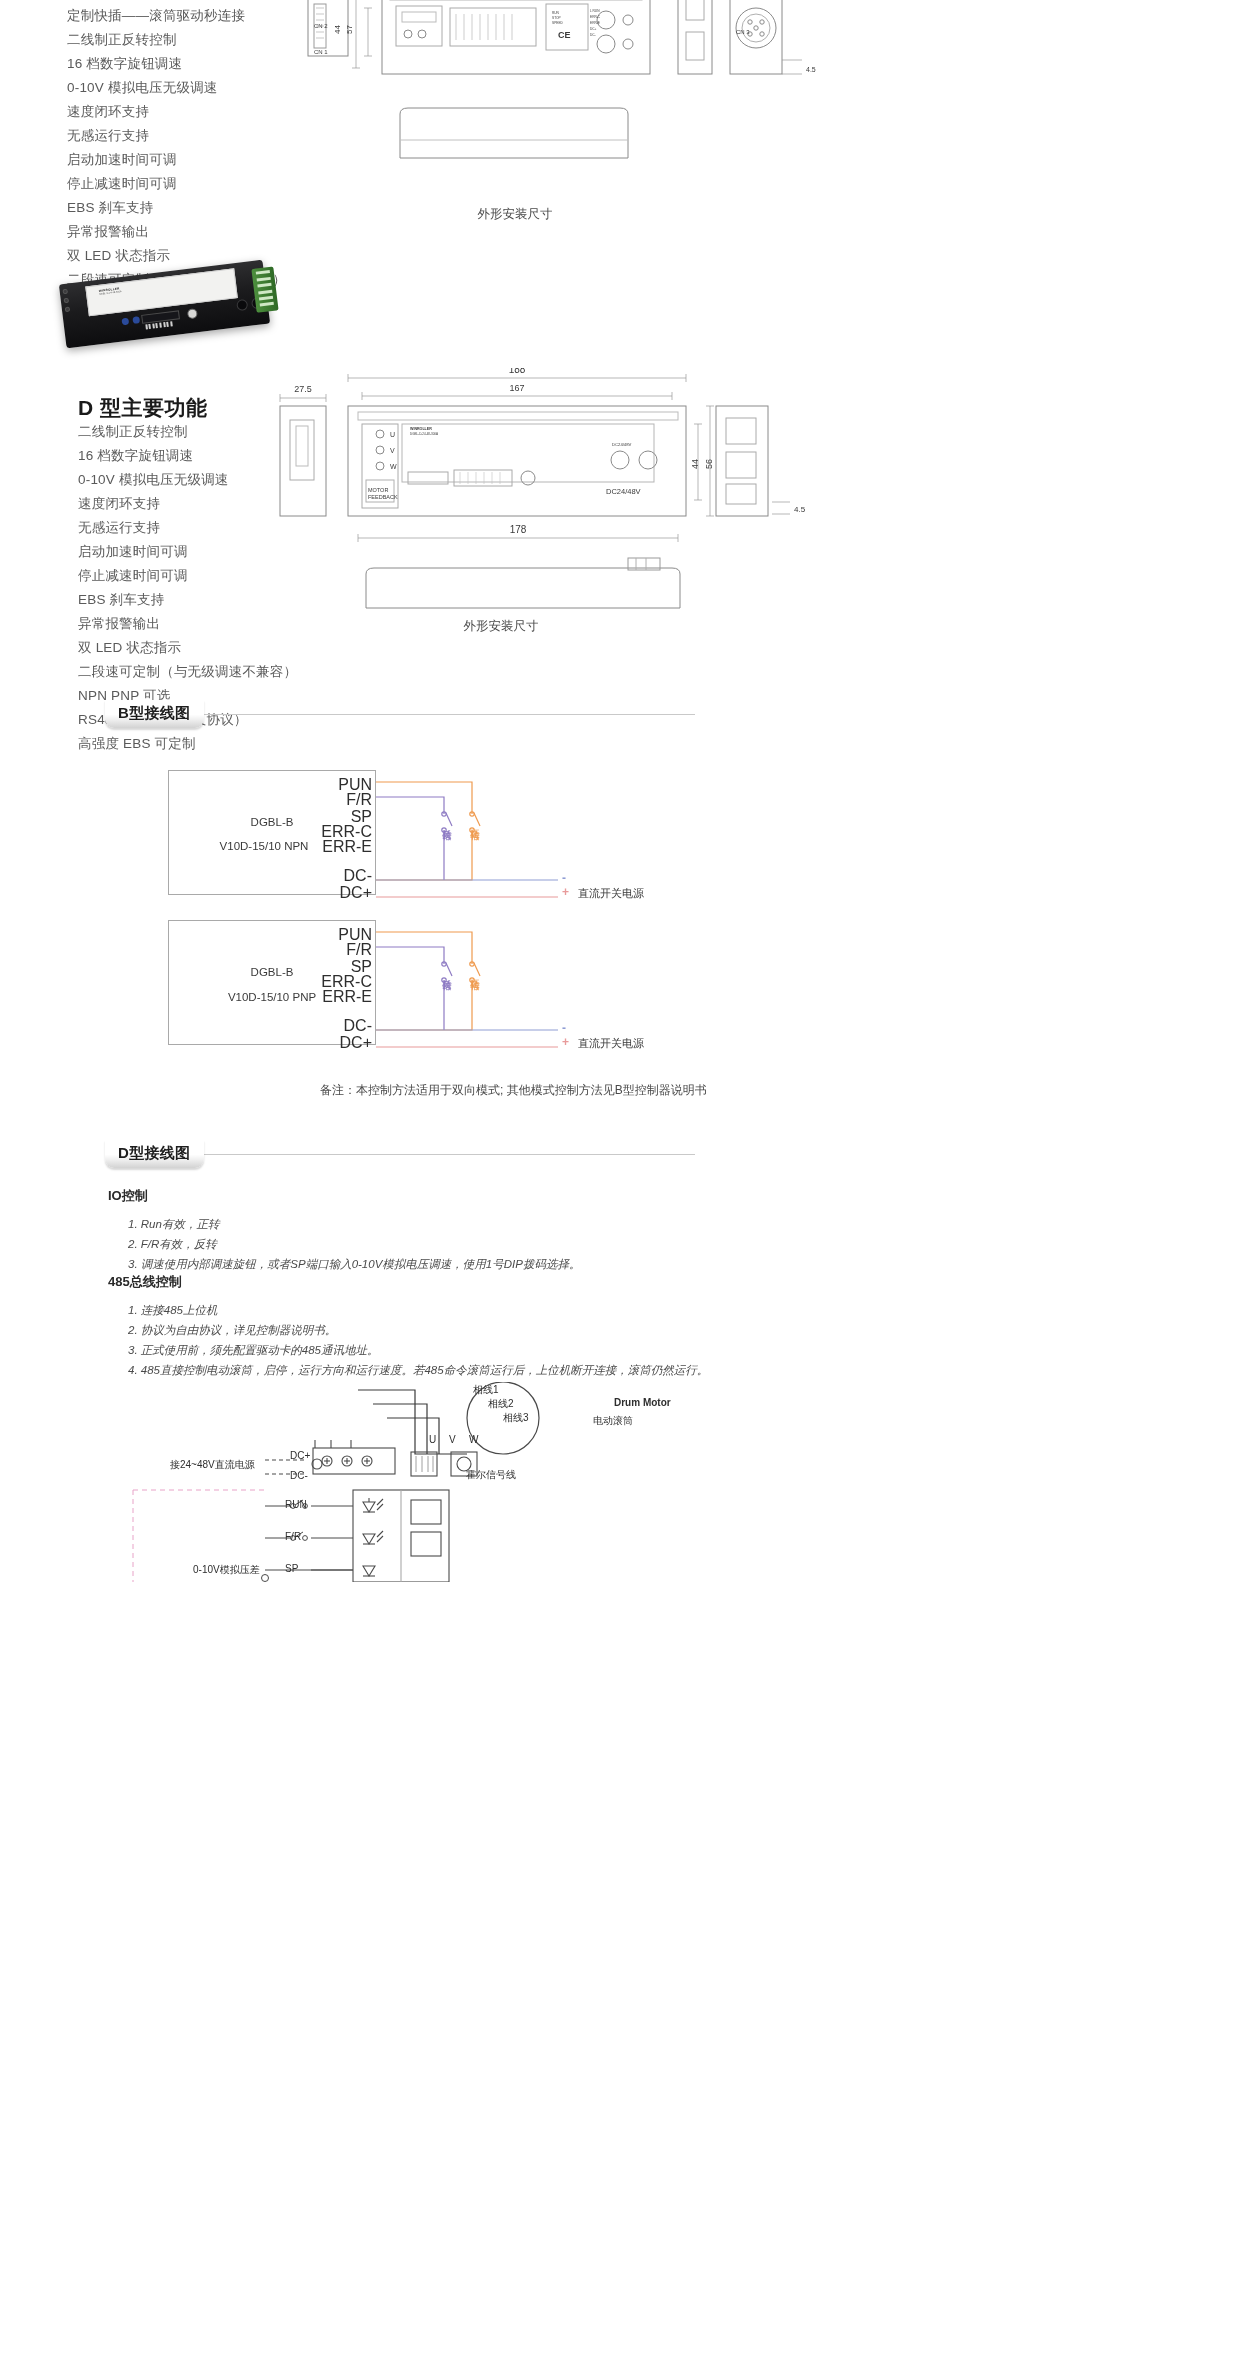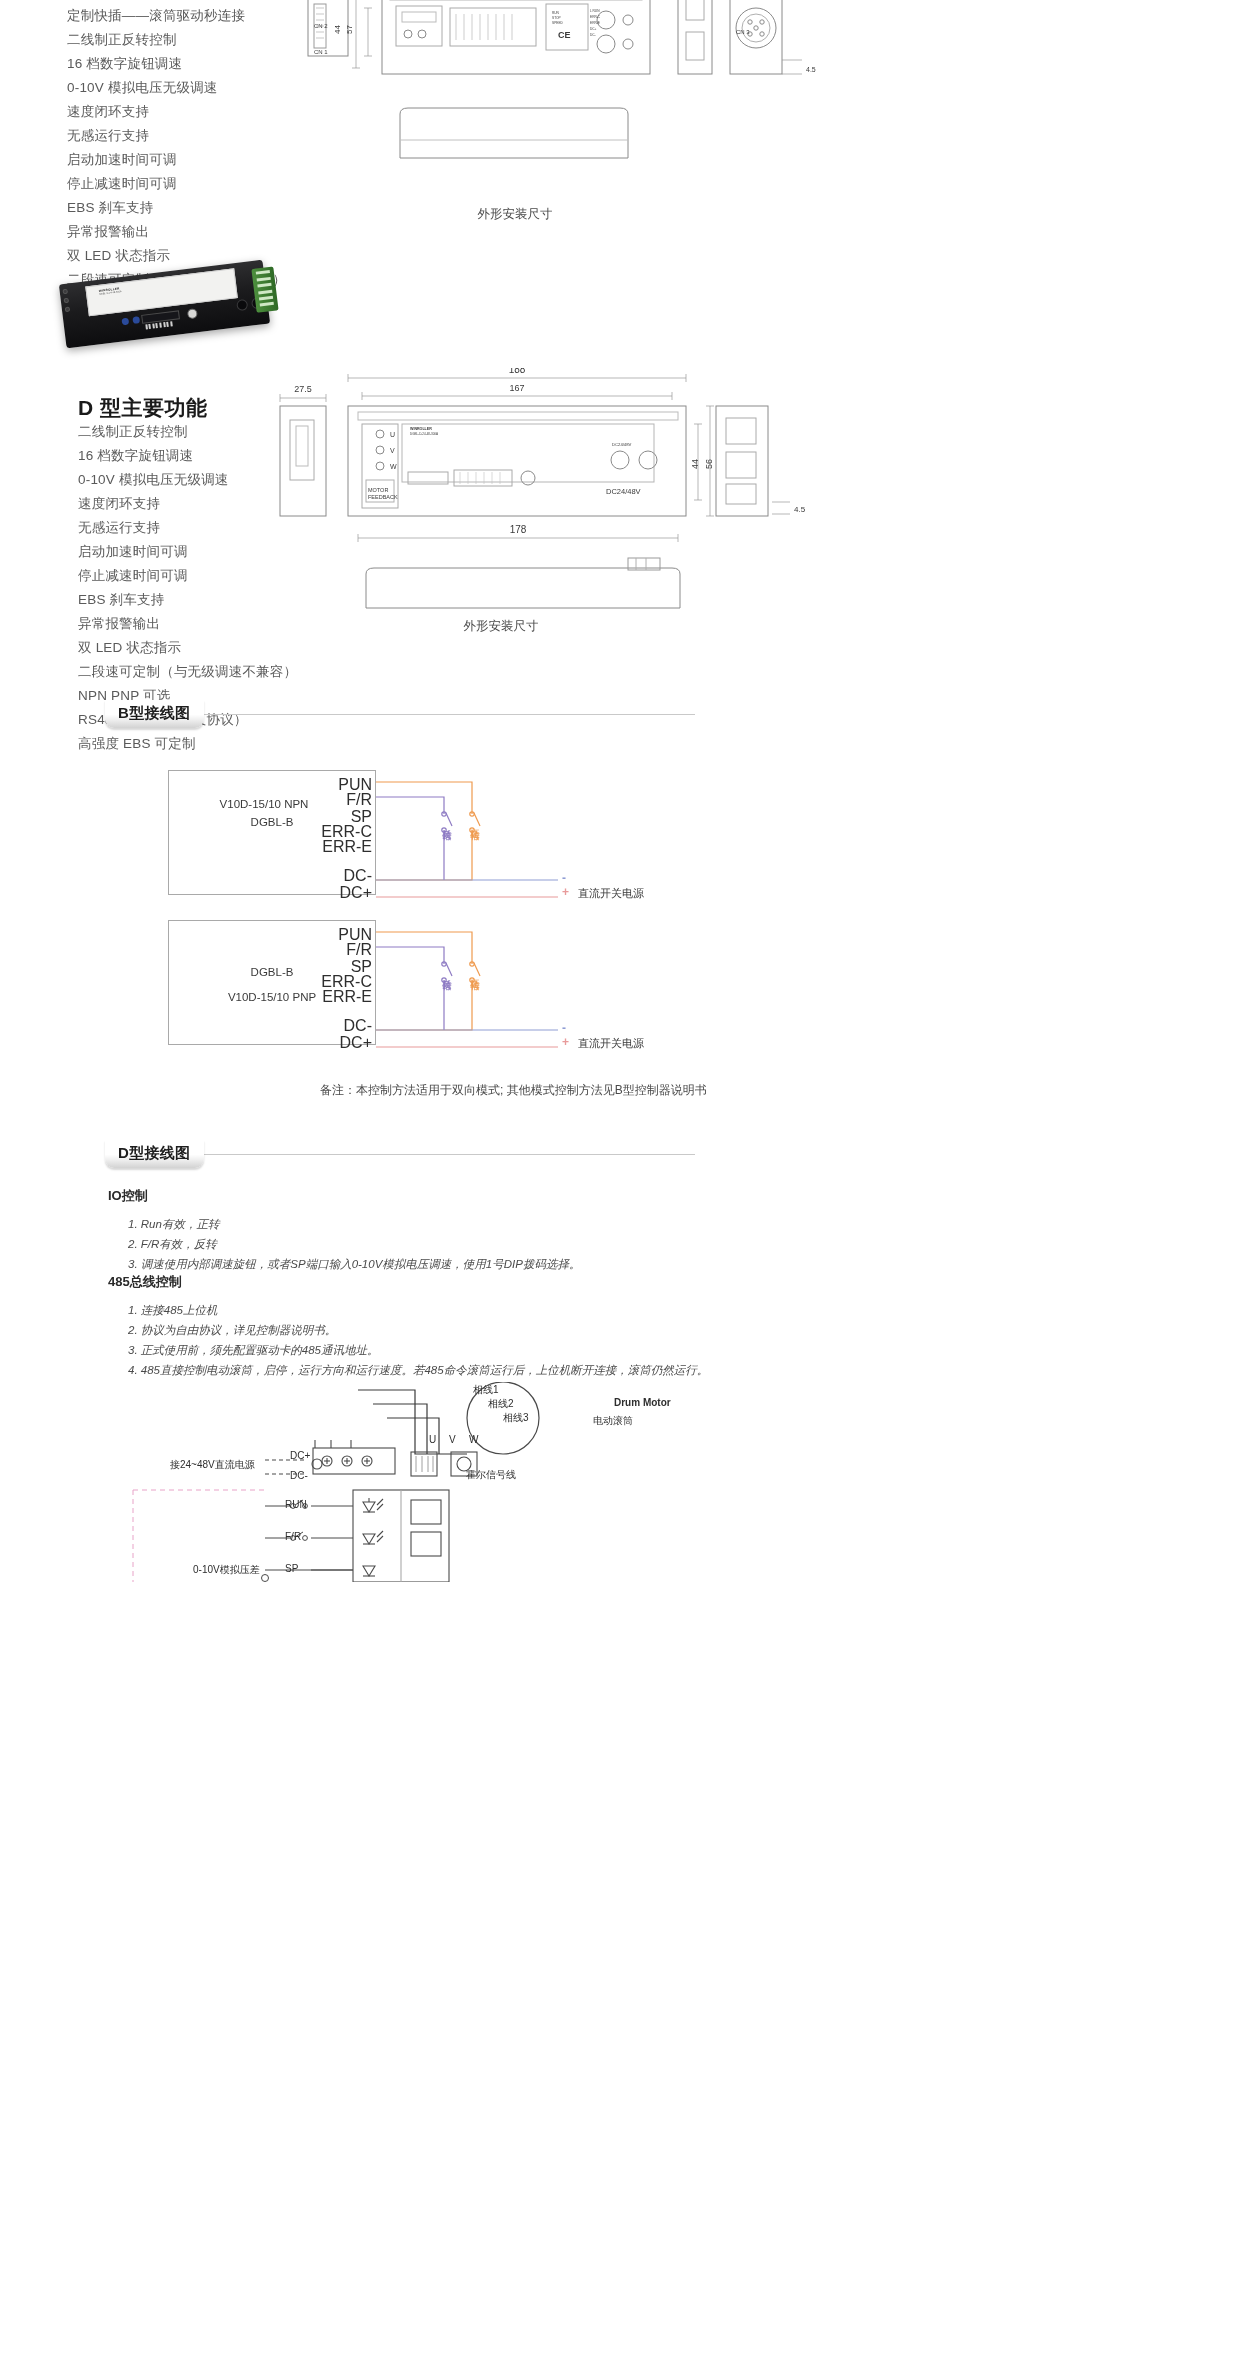--- a/index.html
+++ b/index.html
@@ -320,21 +320,21 @@
   </div>
   <div class="caption" style="left:386px; top:618px; width:230px;">外形安装尺寸</div>
 
   <div class="sec-head" style="left:105px; top:700px; width:590px;">
     <div class="sec-tab">B型接线图</div>
     <div class="sec-rule"></div>
   </div>
 
   <div class="wire-box" style="left:168px; top:770px; width:208px; height:125px;"></div>
   <div class="wb-title" style="left:168px; top:816px; width:208px;">DGBL-B</div>
-  <div class="wb-title" style="left:168px; top:798px; width:192px;">V10D-15/10 NPN</div>
+  <div class="wb-title" style="left:168px; top:840px; width:192px;">V10D-15/10 NPN</div>
 
   <div class="pin" style="left:306px; top:776px; width:66px;">PUN</div>
   <div class="pin" style="left:306px; top:791px; width:66px;">F/R</div>
   <div class="pin" style="left:306px; top:808px; width:66px;">SP</div>
   <div class="pin" style="left:306px; top:823px; width:66px;">ERR-C</div>
   <div class="pin" style="left:306px; top:838px; width:66px;">ERR-E</div>
   <div class="pin" style="left:306px; top:867px; width:66px;">DC-</div>
   <div class="pin" style="left:306px; top:884px; width:66px;">DC+</div>
 
   <div class="tech" style="left:376px; top:770px;">

